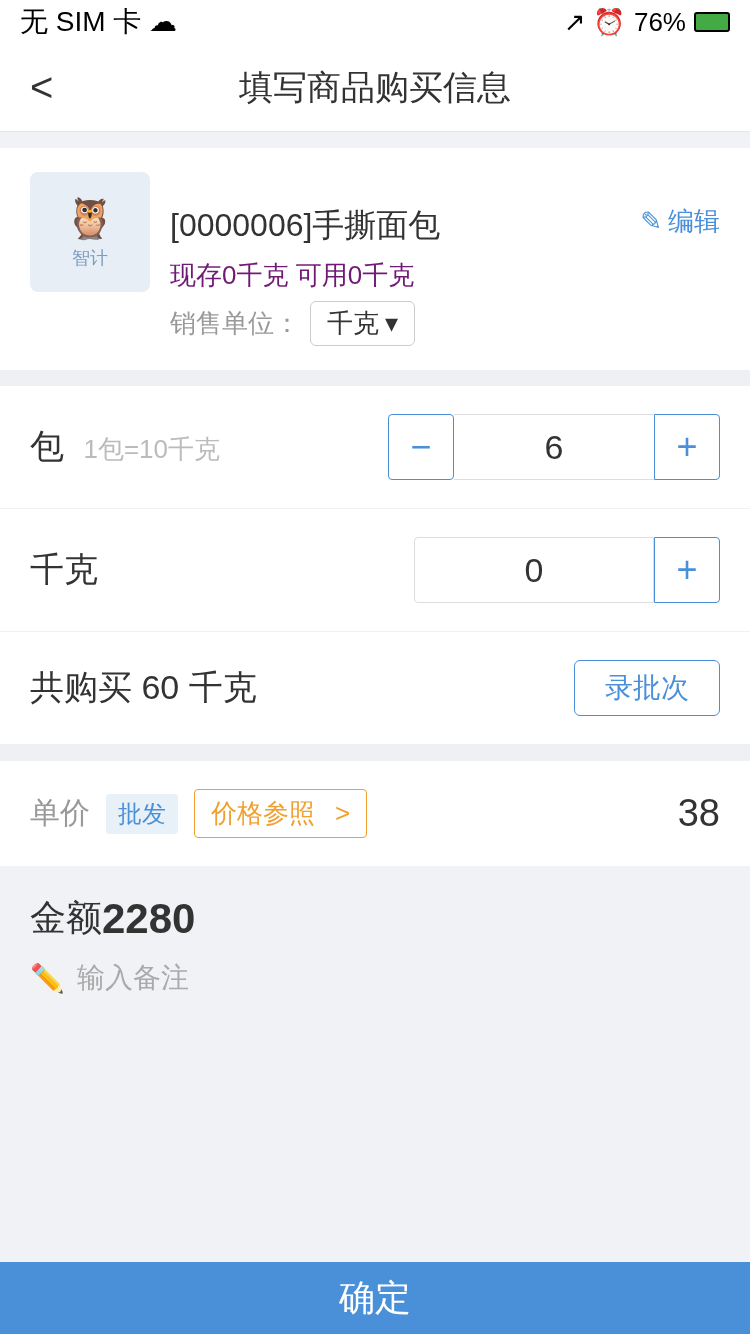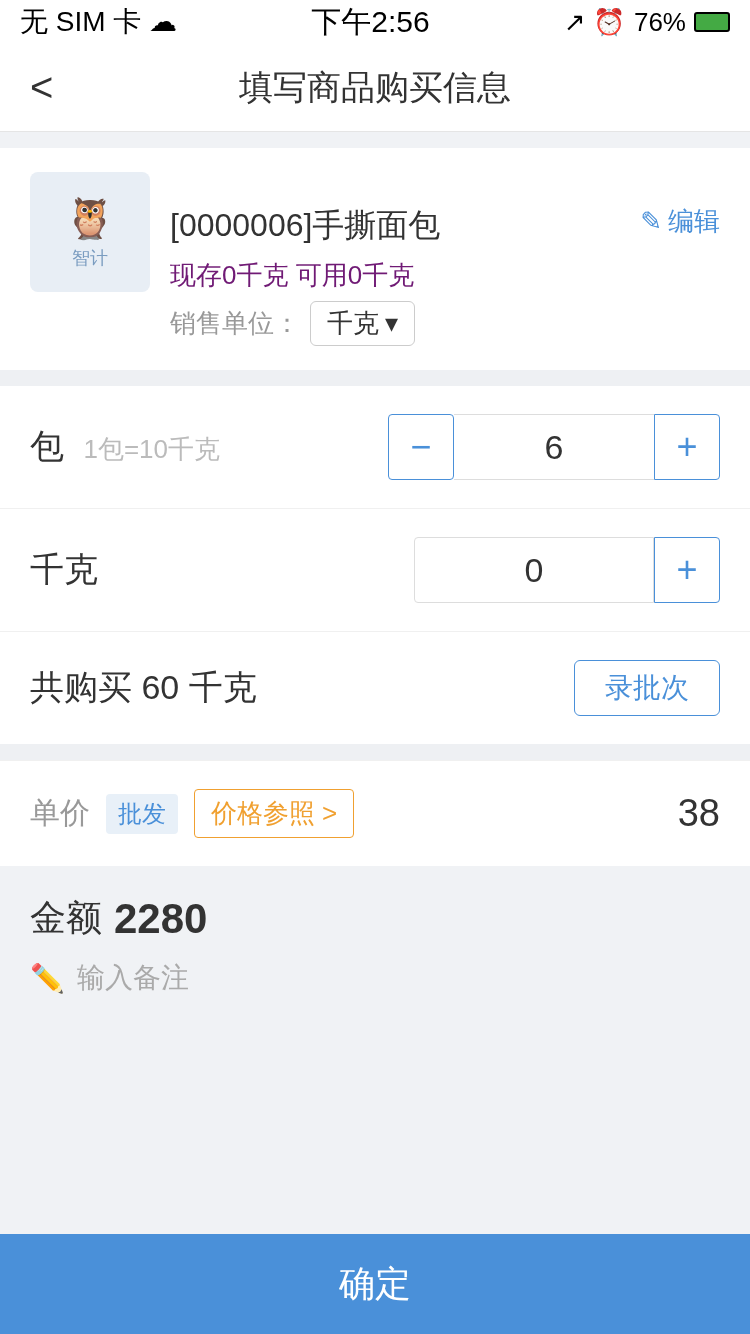--- a/index.html
+++ b/index.html
@@ -212,38 +212,38 @@
     .price-ref-btn {
       border: 1.5px solid #f0a030;
       color: #f0a030;
       background: #fff;
       font-size: 26px;
       padding: 6px 16px;
       border-radius: 4px;
       cursor: pointer;
       display: flex;
       align-items: center;
-      gap: 7px;
+      gap: 20px;
     }
     .price-value {
       margin-left: auto;
       font-size: 38px;
       color: #333;
       font-weight: 500;
     }
 
     
     .amount-section {
       background: #f0f2f5;
       padding: 28px 30px 16px;
     }
     .amount-row {
       display: flex;
       align-items: center;
-      gap: 12px;
+      gap: 0;
       font-size: 36px;
       color: #333;
       font-weight: 500;
     }
     .amount-value { font-size: 42px; font-weight: bold; }
     .note-row {
       display: flex;
       align-items: center;
       gap: 12px;
       margin-top: 16px;
@@ -257,40 +257,39 @@
       flex: 1;
       background: #f0f2f5;
       min-height: 340px;
     }
 
     
     .confirm-btn {
       position: fixed;
       bottom: 0;
       width: 750px;
-      height: 100px;
+      height: 72px;
       background: #4a90d9;
       color: #fff;
       font-size: 36px;
       font-weight: 500;
       border: none;
       cursor: pointer;
       display: flex;
       align-items: center;
       justify-content: center;
     }
   </style>
 </head>
 <body>
 
 <div class="status-bar">
   <div class="status-left">
     <span>无 SIM 卡 ☁</span>
   </div>
-  <div class="status-center">下午2:56</div>
   <div class="status-right">
     <span>↗</span>
     <span>⏰</span>
     <span>76%</span>
     <span style="display:inline-block;width:36px;height:20px;border:2px solid #000;border-radius:3px;position:relative;background:#4a4;"></span>
   </div>
 </div>
 
 <div class="nav-bar">
   <span class="nav-back">&lt;</span>

